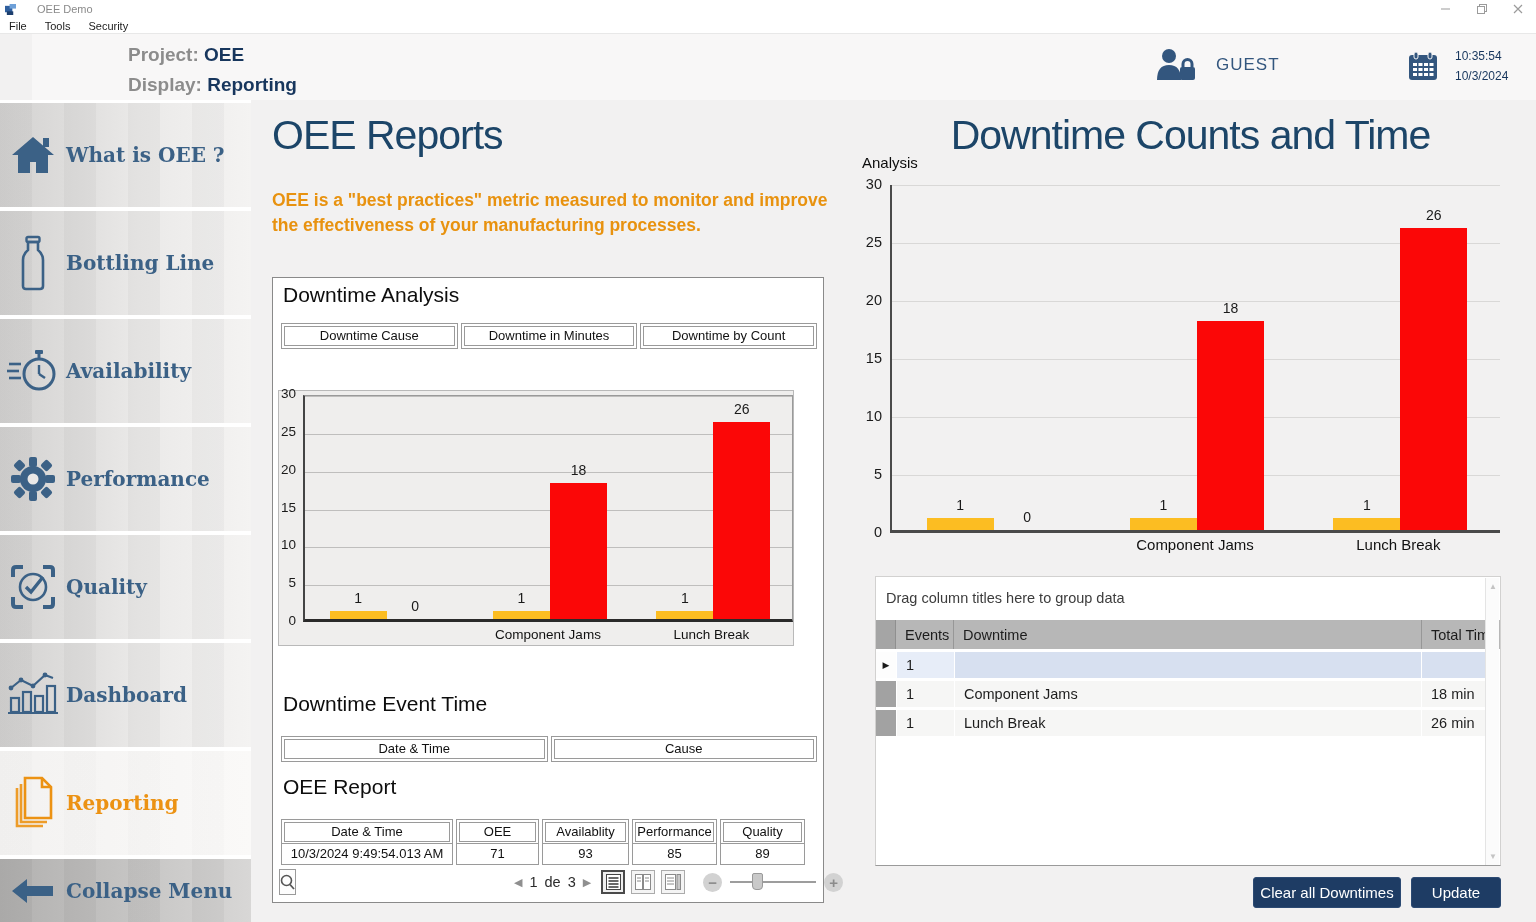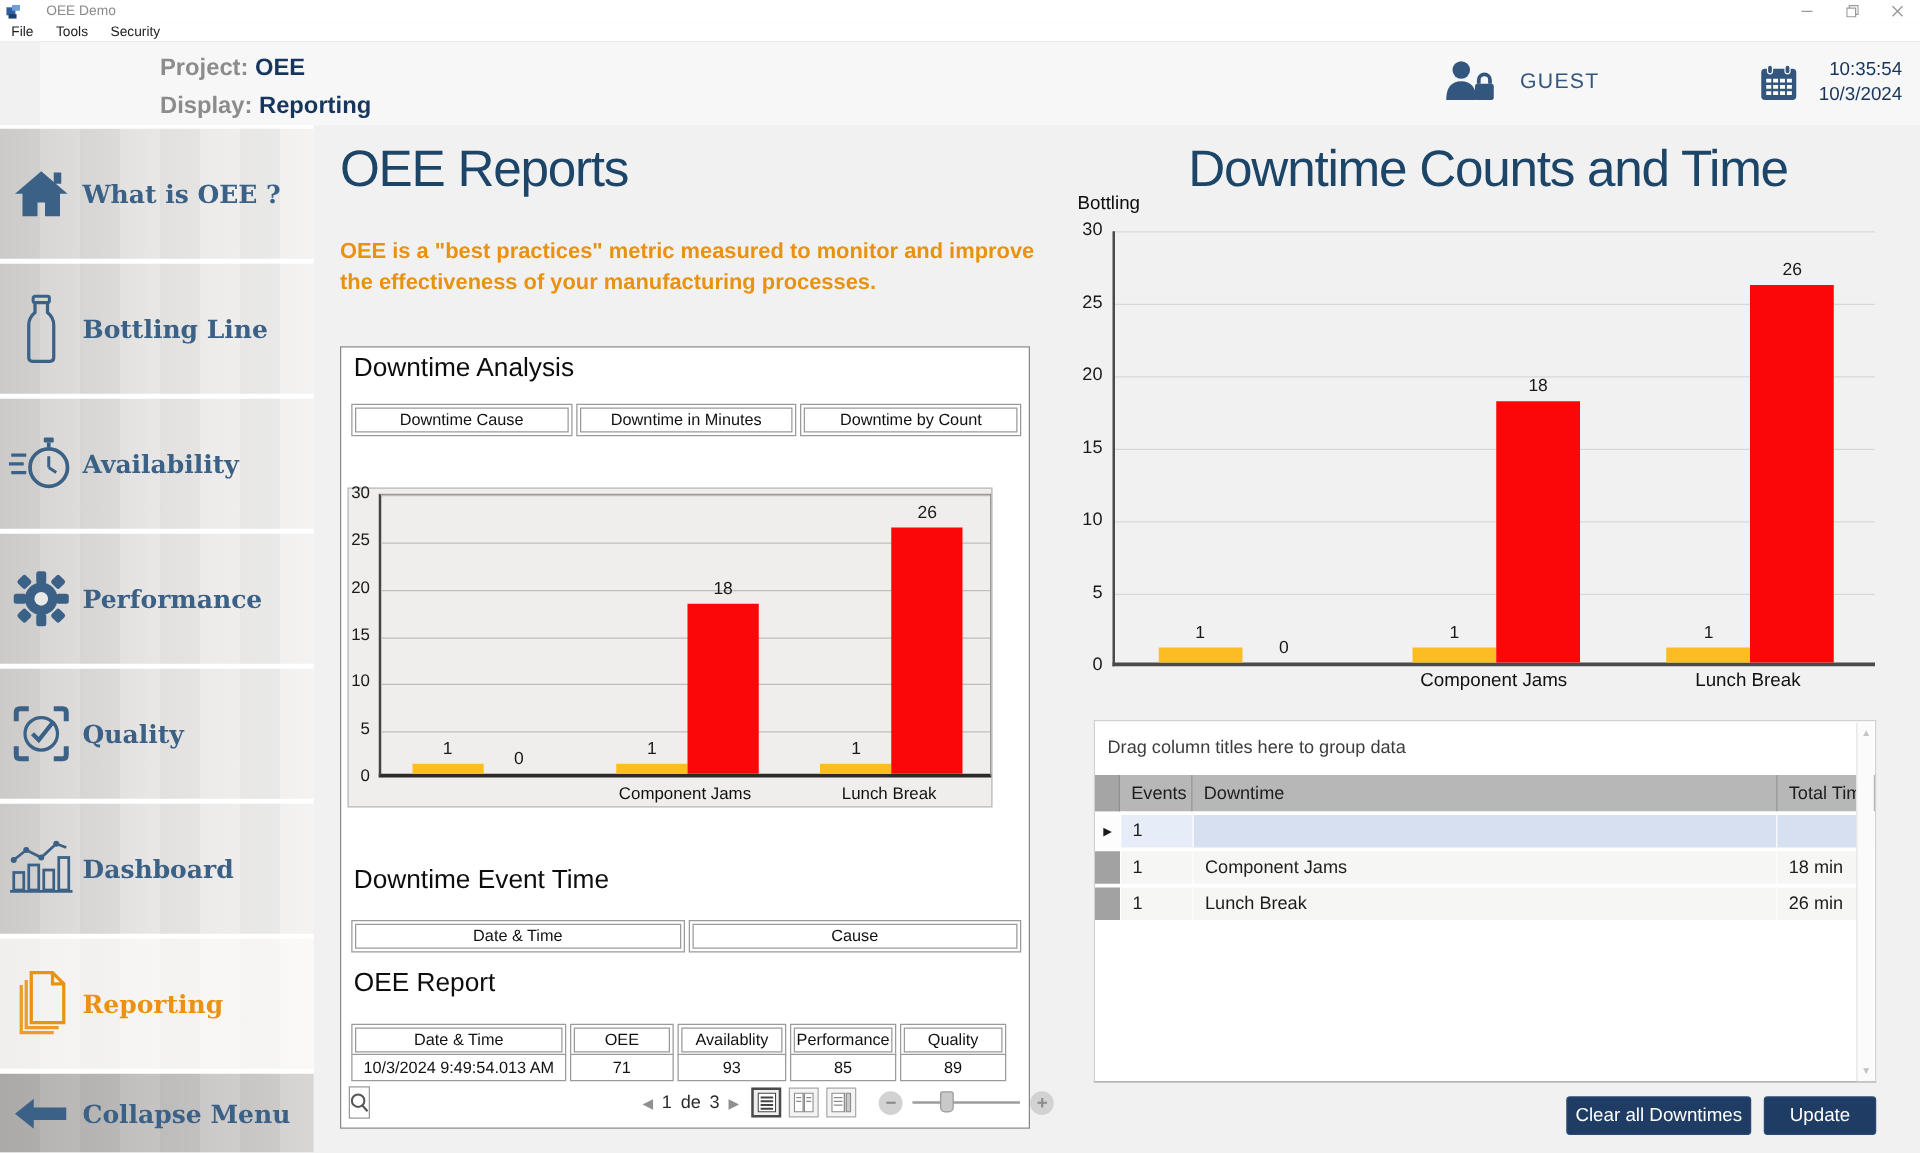--- a/index.html
+++ b/index.html
@@ -16,21 +16,21 @@
   .menu-item { font-size:11px; color:#1c1c1c; padding:0 9px; }
 
   
   .header { position:absolute; left:0; top:34px; width:1536px; height:66px; background:#f8f7f7;margin-left:32px; }
   .proj-line { position:absolute; left:96px; top:10px; font-size:19px; font-weight:bold; color:#8c8c8c; }
   .disp-line { position:absolute; left:96px; top:40px; font-size:19px; font-weight:bold; color:#8c8c8c; }
   .hdr-val { color:#17365d; }
   .user-box { position:absolute; left:1122px; top:14px; display:flex; align-items:center; }
   .guest-label { font-size:17px; color:#33567e; letter-spacing:1px; margin-left:18px; }
   .clock-box { position:absolute; left:1375px; top:12px; display:flex; align-items:center; }
-  .clock-text { margin-left:16px; font-size:15px; color:#17365d; line-height:20px;text-align:right; }
+  .clock-text { margin-left:16px; font-size:12px; color:#17365d; line-height:20px; }
 
   
   .sidebar { position:absolute; left:0; top:100px; width:251px; height:822px; background:#ffffff; }
   .side-item { position:absolute; left:0; width:251px; height:104px; display:flex; align-items:center; cursor:pointer;
     background:
       repeating-linear-gradient(90deg, rgba(0,0,0,0.03) 0 32px, rgba(0,0,0,0) 32px 64px),
       linear-gradient(90deg,#d2d1d0 0%, #eae9e8 55%, #f4f3f2 100%);
   }
   .side-item.active { background:
       repeating-linear-gradient(90deg, rgba(0,0,0,0.012) 0 32px, rgba(0,0,0,0) 32px 64px),
@@ -451,21 +451,21 @@
         <div class="zoom-circle">−</div>
         <div class="zoom-track">
             <div class="zoom-handle"></div>
           </div>
         <div class="zoom-circle">+</div>
       </div>
     </div>
   </div>
 
   <div class="big-title" id="right-title">Downtime Counts and Time</div>
-  <div class="minutes-label">Bottling</div>
+  <div class="minutes-label">Analysis</div>
 
   <div id="chart-right">
     <div class="yticks" id="yticks-right">
         <div class="ytick" style="top: 339px;">0</div>
         <div class="ytick" style="top: 281px;">5</div>
         <div class="ytick" style="top: 223px;">10</div>
         <div class="ytick" style="top: 165px;">15</div>
         <div class="ytick" style="top: 107px;">20</div>
         <div class="ytick" style="top: 49px;">25</div>
         <div class="ytick" style="top: -9px;">30</div>

